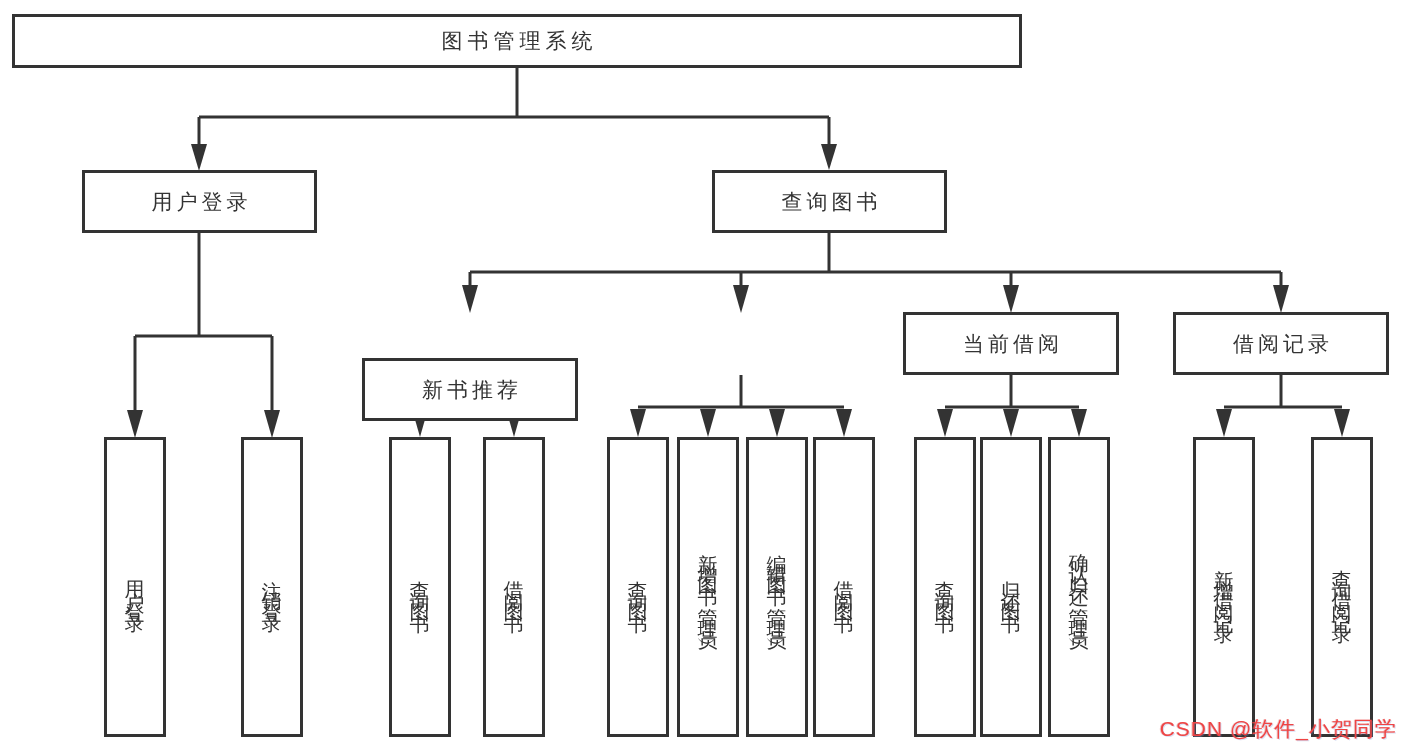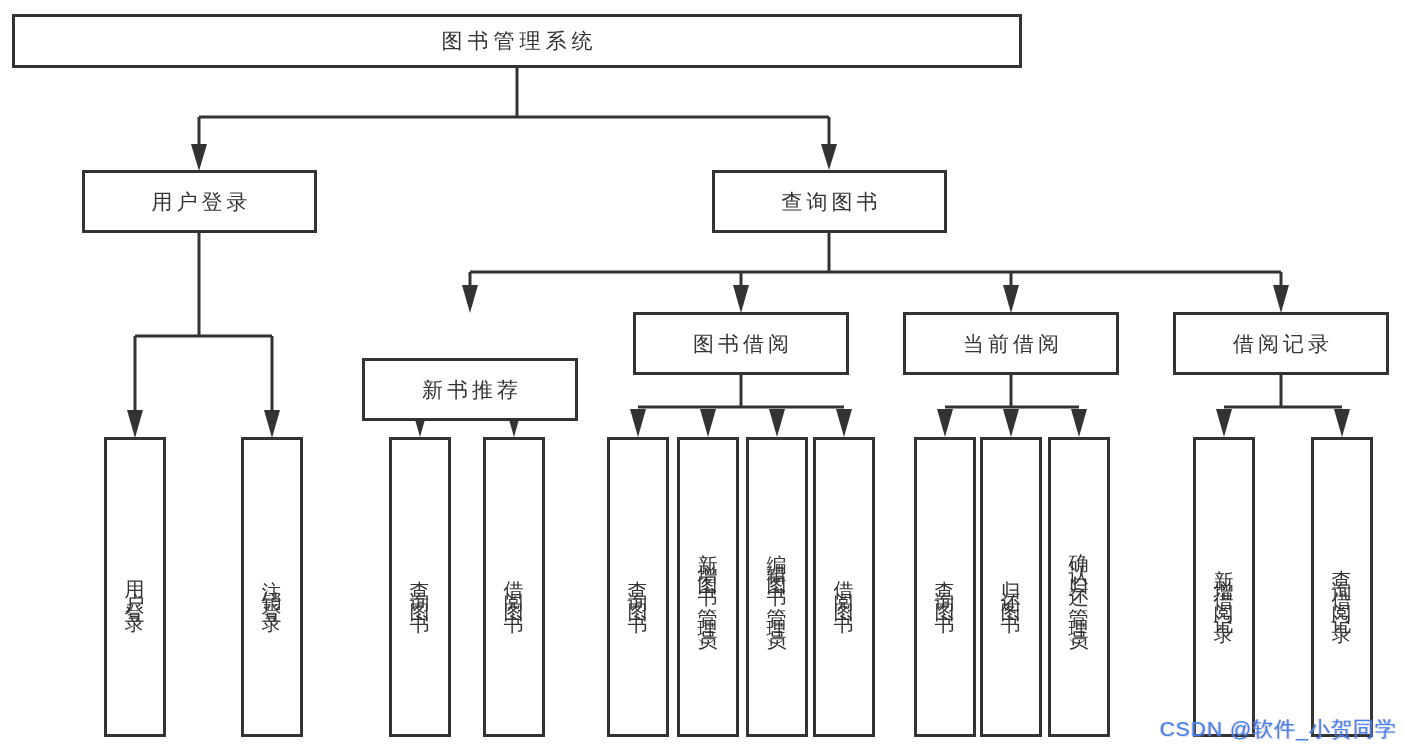--- a/index.html
+++ b/index.html
@@ -64,21 +64,21 @@
     font-size: 20px;
     letter-spacing: 11px;
     line-height: 1;
     max-height: 290px;
   }
   .watermark {
     position: absolute;
     right: 8px;
     bottom: 4px;
     font-size: 21px;
-    color: #3b82f6;
+    color: #ef4444;
     letter-spacing: 1px;
     text-shadow: -1px 0 rgba(205, 92, 92, 0.35), 1px 1px rgba(130, 150, 215, 0.30);
     white-space: nowrap;
   }
 </style>
 </head>
 <body>
 
 <div class="canvas">
 
@@ -140,21 +140,20 @@
       <polygon points="1334,409 1350,409 1342,437"></polygon>
     </g>
   </svg>
 
   <div class="box root-box">图书管理系统</div>
 
   <div class="box l2-box" style="left:82px;">用户登录</div>
   <div class="box l2-box" style="left:712px;">查询图书</div>
 
   <div class="box l3-box" style="left:362px;margin-top:46px;">新书推荐</div>
-  <div class="box l3-box" style="left:633px;">图书借阅</div>
   <div class="box l3-box" style="left:1173px;">借阅记录</div>
   <div class="box l3-box" style="left:903px;">当前借阅</div>
 
   <div class="box leaf-box" style="left:104px;">
     <span>用户登录</span>
   </div>
   <div class="box leaf-box" style="left:241px;">
     <span>注销登录</span>
   </div>
 

